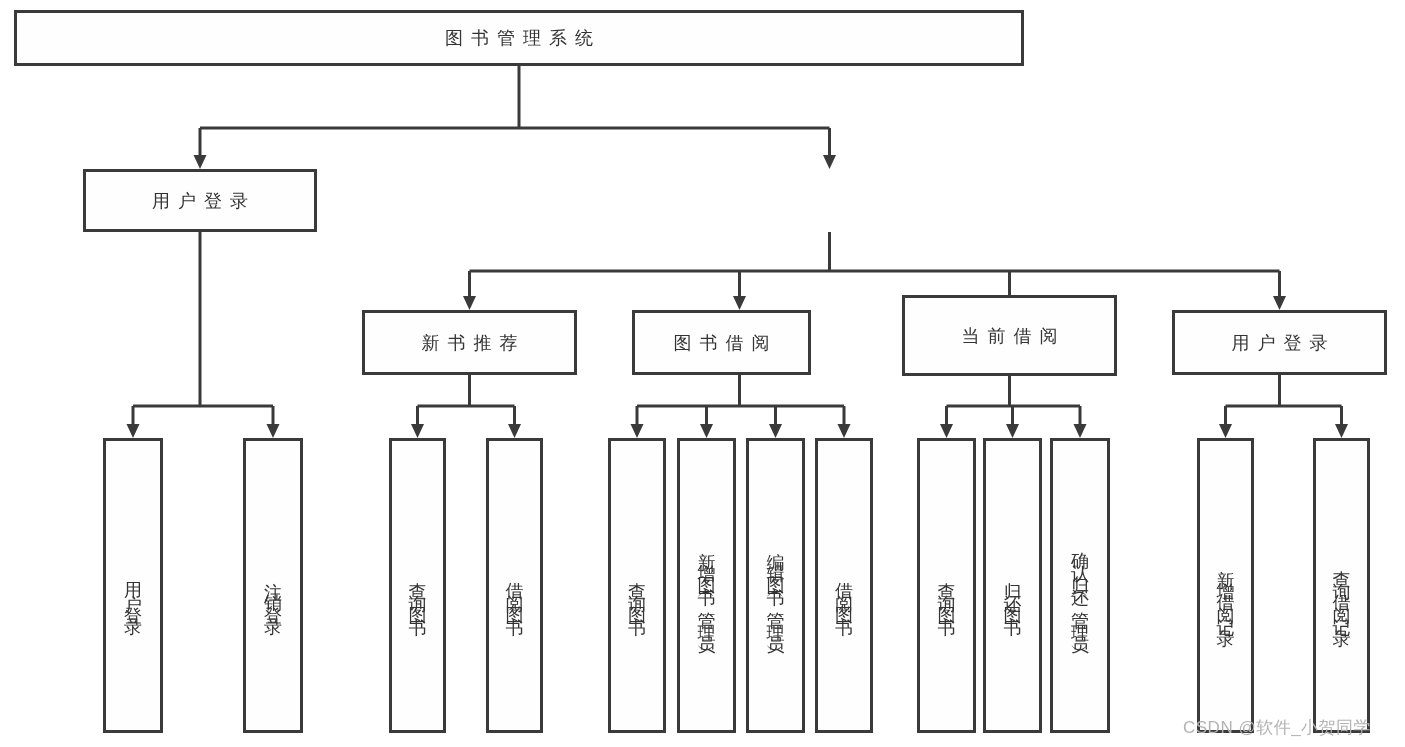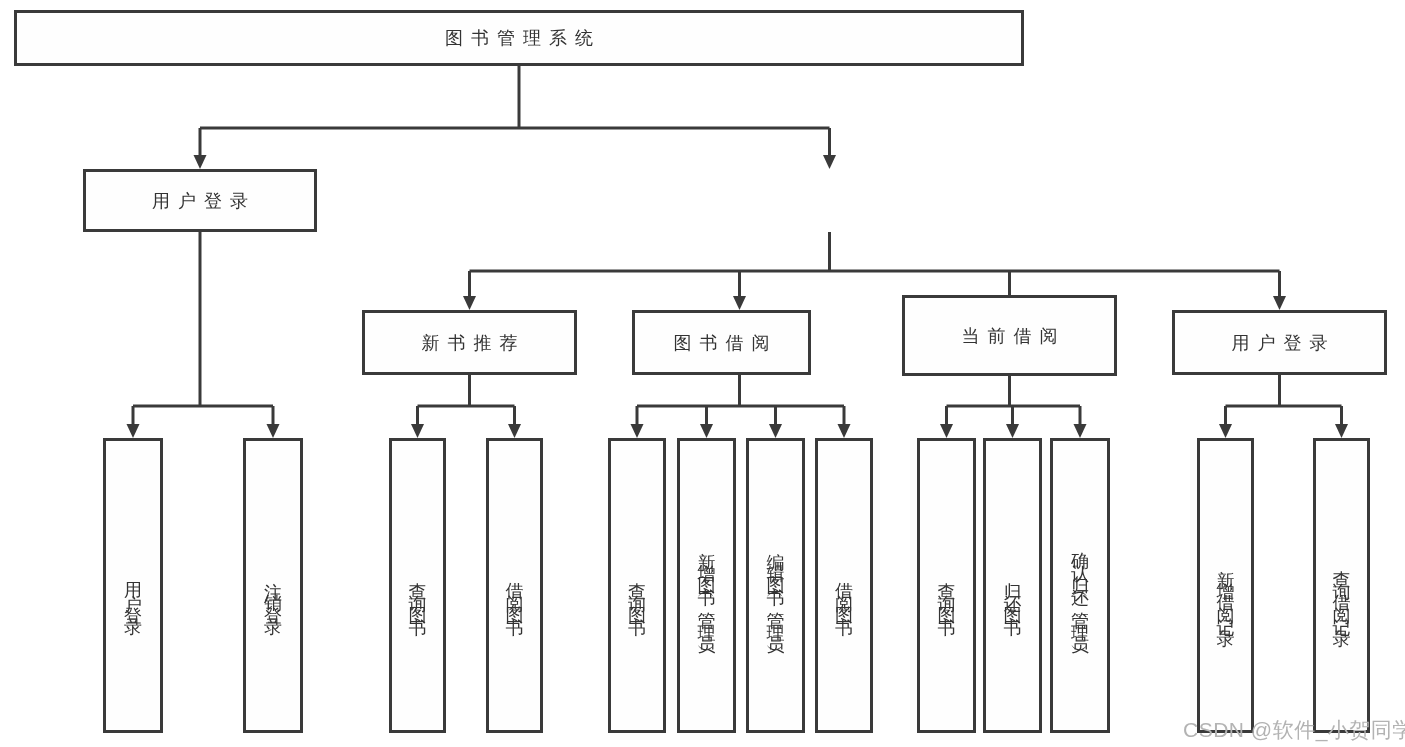--- a/index.html
+++ b/index.html
@@ -16,21 +16,21 @@
   svg.connectors{position:absolute;left:0;top:0;width:1405px;height:747px;}
   svg.connectors path.ln{stroke:var(--line);stroke-width:3;fill:none;}
   svg.connectors path.ah{fill:var(--line);stroke:none;}
   .box{position:absolute;background:var(--box_fill);border:3px solid var(--line);
        display:flex;align-items:center;justify-content:center;color:var(--text);}
   .hlabel{font-size:18px;letter-spacing:8px;text-indent:8px;white-space:nowrap;color:var(--text);}
   .box.v{border-width:3px;}
   .vlabel{writing-mode:vertical-rl;text-orientation:mixed;font-size:18px;
           letter-spacing:12px;padding-top:12px;white-space:nowrap;color:var(--text);}
   .watermark{position:absolute;left:1183px;top:716px;width:218px;text-align:left;
-             font-size:21px;letter-spacing:0.5px;color:var(--watermark);white-space:nowrap;}
+             font-size:17px;letter-spacing:0.5px;color:var(--watermark);white-space:nowrap;}
 </style>
 </head>
 <body>
 
 <div class="canvas">
 
   <svg class="connectors" viewBox="0 0 1405 747" xmlns="http://www.w3.org/2000/svg">
 
     <path class="ln" d="M519 66 V128"></path>
     <path class="ln" d="M200 128 H829.5"></path>

